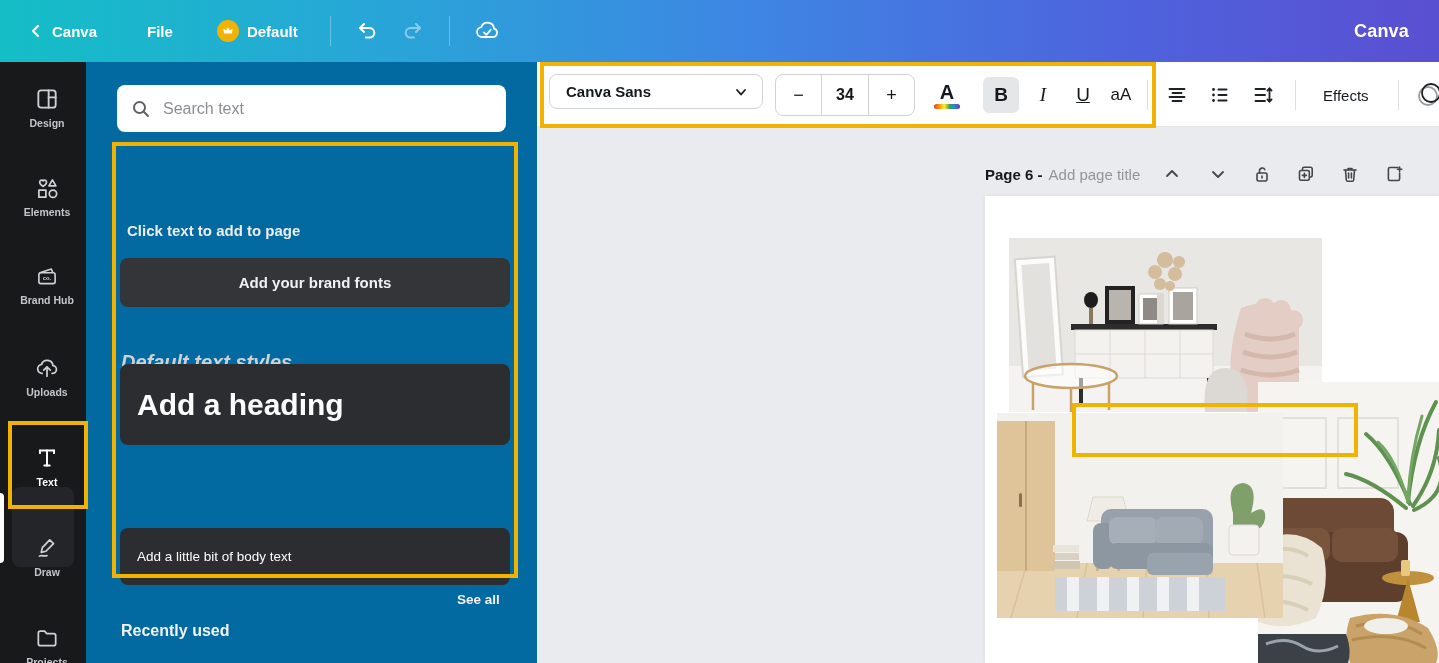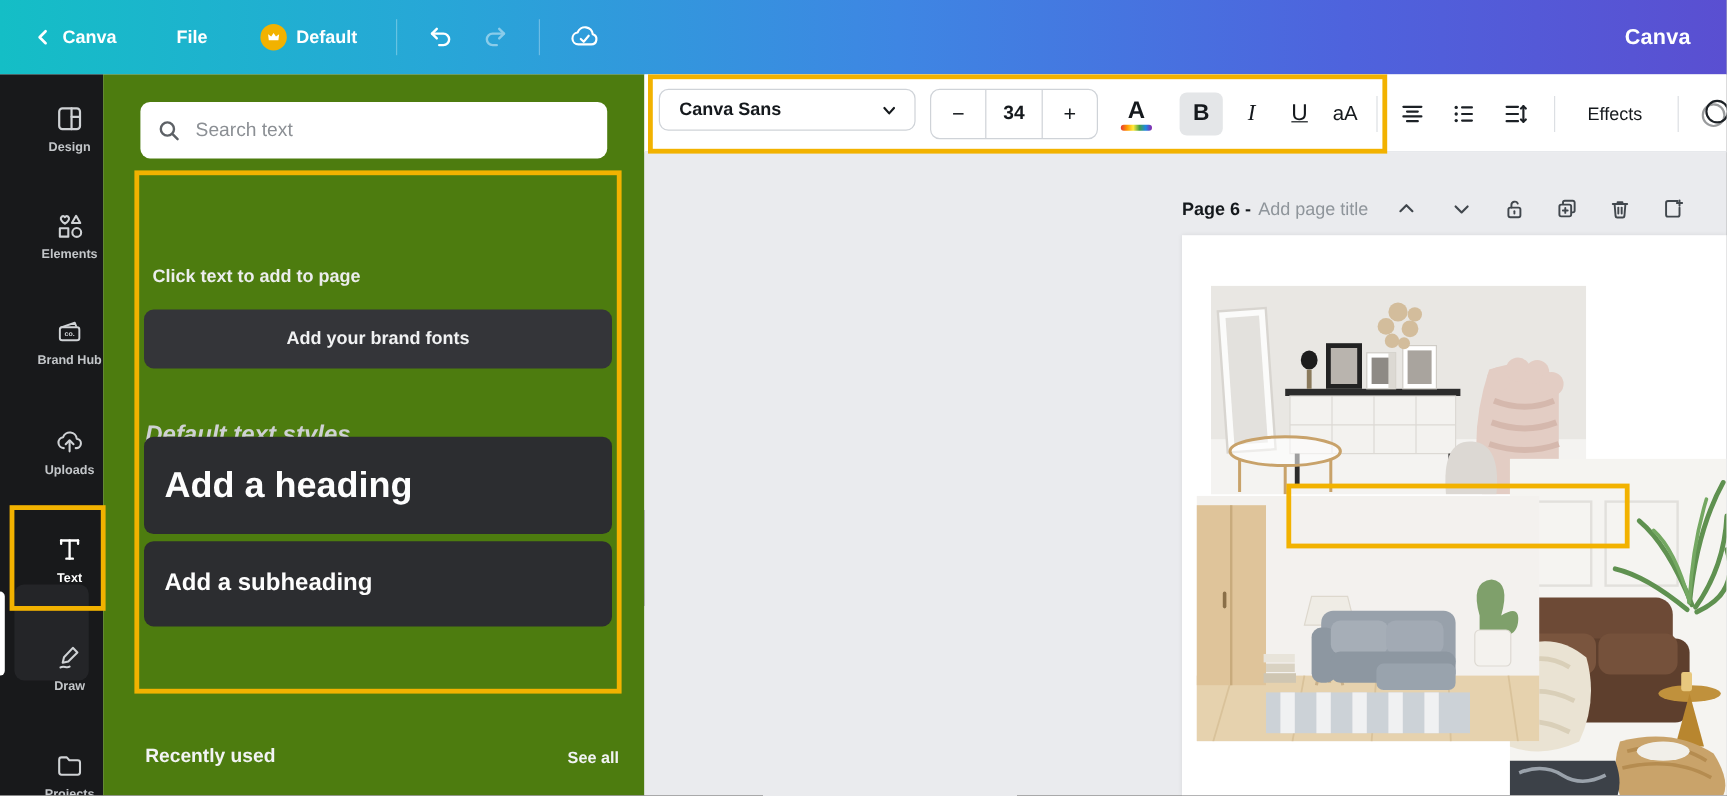--- a/index.html
+++ b/index.html
@@ -20,28 +20,28 @@
     display: flex; align-items: center; color: #fff;
   }
   .tb-item { display: flex; align-items: center; gap: 8px; font-size: 15px; font-weight: 700; cursor: pointer; }
   .tb-sep { width: 1px; height: 30px; background: rgba(255,255,255,.3); }
   .crown-badge { width: 22px; height: 22px; border-radius: 50%; background: #f2b200; display: flex; align-items: center; justify-content: center; }
   .tb-icon-btn { cursor: pointer; display: flex; align-items: center; justify-content: center; }
   .brand { font-size: 18px; font-weight: 700; letter-spacing: .2px; }
 
   
   .rail { left: 0; top: 62px; width: 86px; height: 601px; background: #18191b; color: #cfd2d5; }
-  .rail-item { position: absolute; left: 15px; width: 86px; display: flex; flex-direction: column; align-items: center; gap: 5px; cursor: pointer; }
+  .rail-item { position: absolute; left: 4px; width: 86px; display: flex; flex-direction: column; align-items: center; gap: 5px; cursor: pointer; }
   .rail-item .lbl { font-size: 10.5px; font-weight: 600; color: #c3c6c9; }
   .rail-item.active .lbl { color: #fff; }
   .rail-indicator { left: 0; top: 431px; width: 4px; height: 70px; background: #fff; border-radius: 0 4px 4px 0; }
   .rail-tile { left: 12px; top: 425px; width: 62px; height: 80px; background: #242528; border-radius: 8px; }
 
   
-  .panel { left: 86px; top: 62px; width: 451px; height: 601px; background: #4d7c0f; color: #eceded; }
+  .panel { left: 86px; top: 62px; width: 451px; height: 601px; background: #0369a1; color: #eceded; }
   .searchbox {
     left: 31px; top: 23px; width: 389px; height: 47px; background: #fff; border-radius: 8px;
     display: flex; align-items: center; padding: 0 14px; gap: 10px; color: #5d6166;
   }
   .searchbox input { border: none; outline: none; font-size: 16px; width: 100%; font-family: inherit; color: #1a1d21; background: transparent; }
   .searchbox input::placeholder { color: #8b8f94; }
   .btn-purple {
     left: 34px; top: 92px; width: 390px; height: 51px; border-radius: 8px; background: #8b3dff;
     color: #fff; font-size: 15px; font-weight: 700; display: flex; align-items: center; justify-content: center; cursor: pointer;
   }
@@ -49,21 +49,21 @@
   .btn-dark {
     left: 34px; top: 196px; width: 390px; height: 49px; border-radius: 8px; background: #343539;
     color: #f0f1f2; font-size: 15px; font-weight: 700; display: flex; align-items: center; justify-content: center; cursor: pointer;
   }
   .section-lbl { left: 35px; top: 289px; font-size: 20px; font-weight: 700; color: #cfd1d3; font-style: italic; }
   .style-card { left: 34px; width: 390px; background: #2c2d30; border-radius: 8px; display: flex; align-items: center; padding-left: 17px; color: #fdfdfd; cursor: pointer; }
   .card-heading { top: 302px; height: 81px; font-size: 30px; font-weight: 700; }
   .card-subheading { top: 389px; height: 71px; font-size: 20px; font-weight: 700; }
   .card-body { top: 466px; height: 57px; font-size: 13.5px; font-weight: 400; }
   .recently { left: 35px; top: 560px; font-size: 16px; font-weight: 700; color: #f2f3f4; }
-  .seeall { left: 371px; top: 562px; font-size: 13.5px; font-weight: 700; color: #f2f3f4; cursor: pointer; margin-left: 16px; }
+  .seeall { left: 371px; top: 530px; font-size: 13.5px; font-weight: 700; color: #f2f3f4; cursor: pointer; }
   .collapse-tab {
     left: 537px; top: 425px; width: 17px; height: 80px; background: #232427;
     border-radius: 0 10px 10px 0; display: flex; align-items: center; justify-content: center; color: #fff; cursor: pointer;
   }
 
   
   .toolbar { left: 537px; top: 62px; width: 902px; height: 65px; background: #fff; border-bottom: 1px solid #e2e4e8; color: #15191d; }
   .font-select {
     left: 12px; top: 12px; width: 214px; height: 35px; border: 1px solid #cfd3d8; border-radius: 8px;
     display: flex; align-items: center; justify-content: space-between; padding: 0 14px 0 16px;
@@ -243,22 +243,22 @@
 
     <div class="btn-dark abs">
       <span>Add your brand fonts</span>
     </div>
 
     <div class="section-lbl abs">Default text styles</div>
 
     <div class="style-card card-heading abs">
       <span>Add a heading</span>
     </div>
-    <div class="style-card card-subheading abs">
-      <span>Add a subheading</span>
+    <div class="style-card card-body abs">
+      <span>Add a little bit of body text</span>
     </div>
 
     <div class="recently abs">Recently used</div>
     <div class="seeall abs">See all</div>
   </div>
 
   <div class="collapse-tab abs">
     <svg class="ic" width="10" height="10" viewBox="0 0 10 10" style="stroke-width:1.6">
         <polyline points="6.5,1.5 3,5 6.5,8.5"></polyline>
       </svg>

